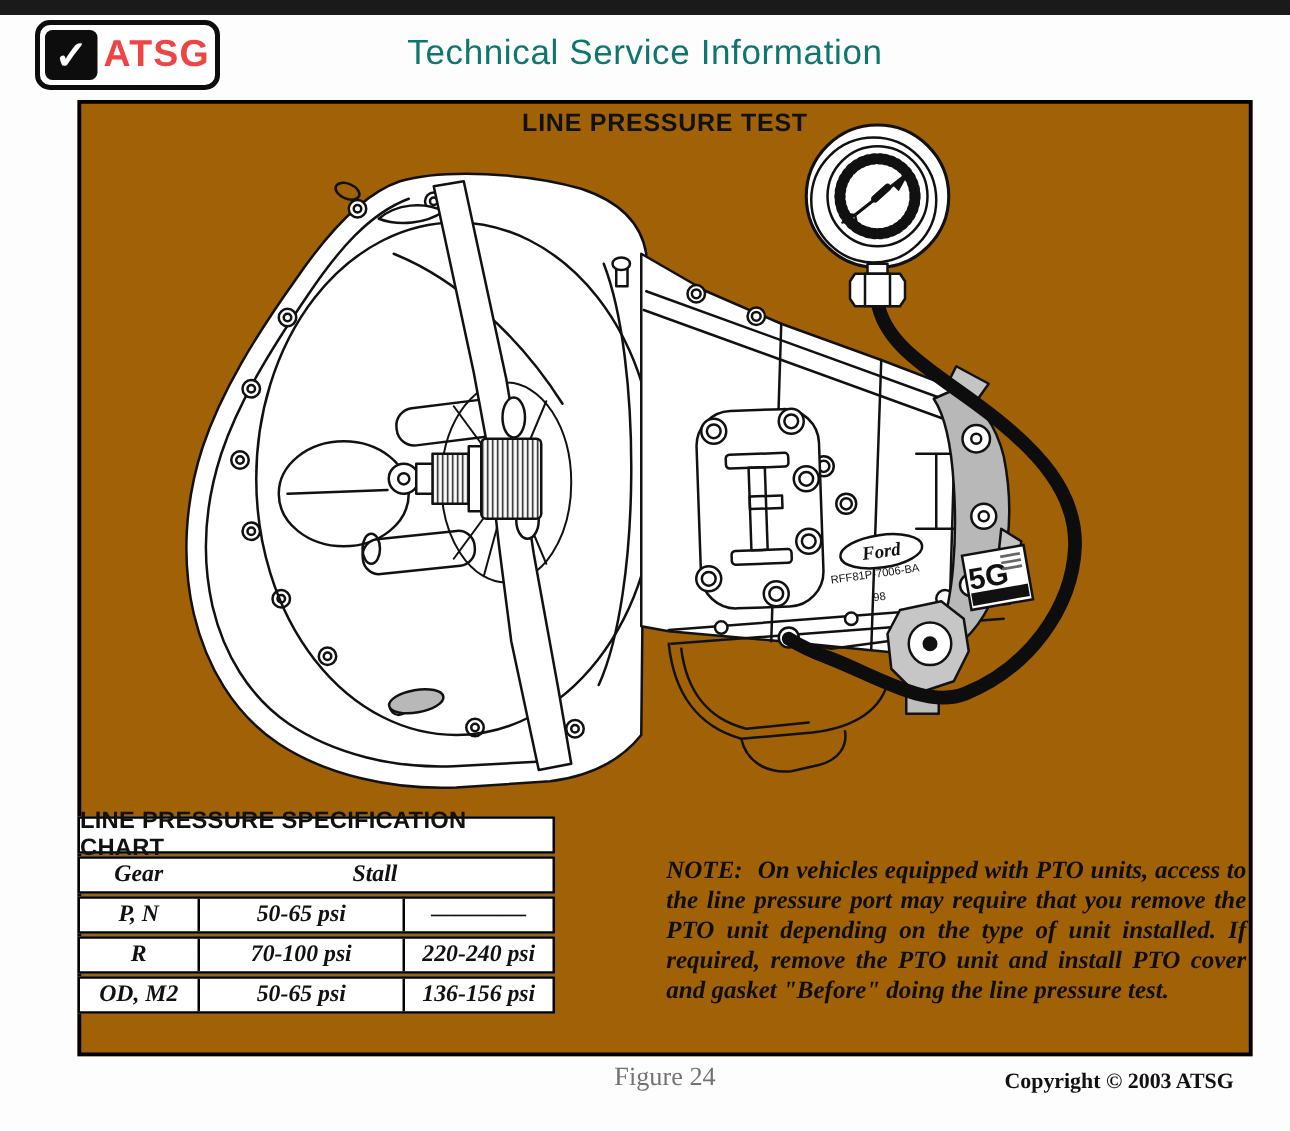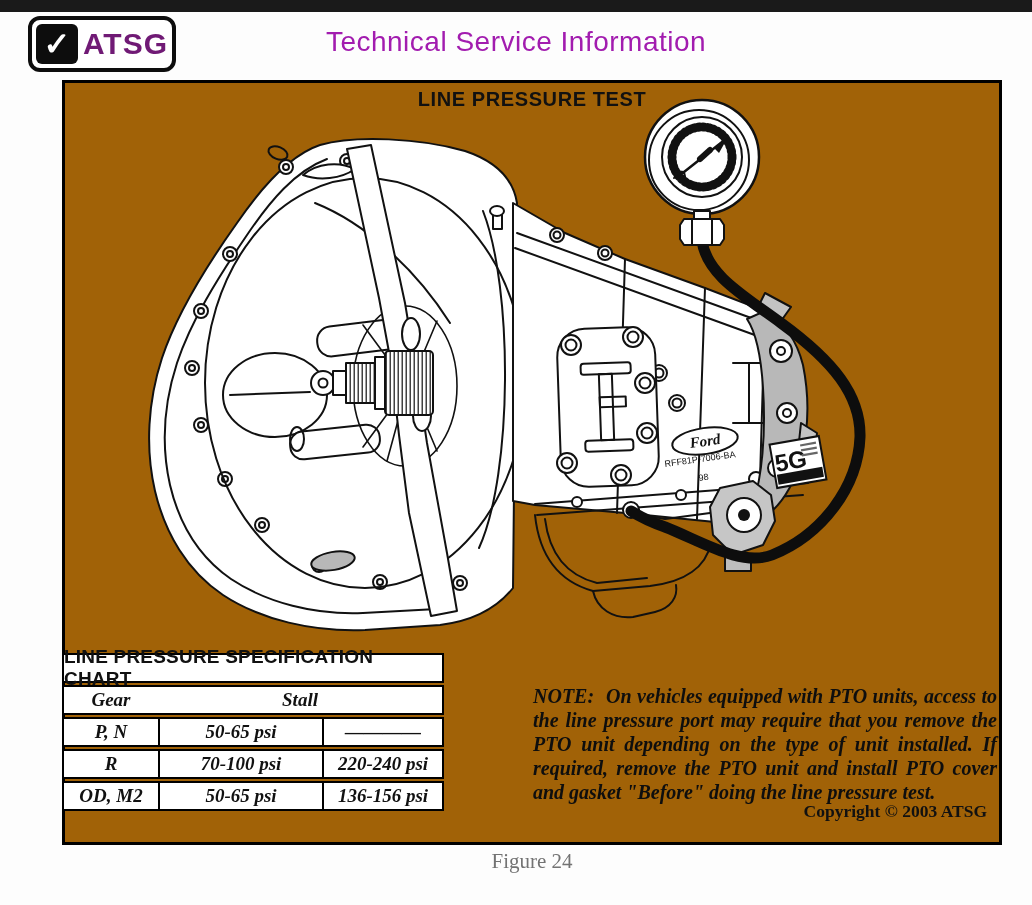--- a/index.html
+++ b/index.html
@@ -14,24 +14,24 @@
   .logo{
     position:absolute;left:28px;top:16px;width:148px;height:56px;
     border:4px solid #0d0d0d;border-radius:12px;background:#fff;
     display:flex;align-items:center;gap:5px;padding:4px;box-sizing:border-box;
   }
   .logo-check{
     width:46px;height:40px;background:#0d0d0d;border-radius:6px;color:#fff;
     display:flex;align-items:center;justify-content:center;
     font-size:32px;font-weight:bold;line-height:1;
   }
-  .logo-text{font-size:30px;font-weight:900;letter-spacing:1px;color:#701a75}
+  .logo-text{font-size:30px;font-weight:900;letter-spacing:1px;color:#ef4444}
   .header-title{
     position:absolute;left:0;top:26px;width:1032px;text-align:center;
-    font-size:28px;letter-spacing:.5px;color:#a21caf;
+    font-size:28px;letter-spacing:.5px;color:#0f766e;
   }
 
   
   .figure-box{
     position:absolute;left:62px;top:80px;width:940px;height:765px;
     border:3px solid #000;box-sizing:border-box;background:#a16207;
   }
   .fig-title{
     position:absolute;left:0;top:5px;width:100%;text-align:center;
     font-weight:bold;font-size:20px;letter-spacing:.6px;
@@ -57,21 +57,21 @@
   .c3{flex:1}
 
   
   .note{
     position:absolute;left:468px;top:601px;width:464px;
     font-family:"Liberation Serif",serif;font-weight:700;font-style:italic;
     font-size:20px;line-height:1.2;text-align:justify;color:#0e0e0e;
   }
   .note-label{margin-right:12px}
   .copyright{
-    position:absolute;right:12px;top:718px;
+    position:absolute;right:12px;top:771px;
     font-family:"Liberation Serif",serif;font-weight:700;font-size:17.5px;font-style:normal;text-align:right;
   }
   .caption{
     position:absolute;left:62px;top:849px;width:940px;text-align:center;
     font-family:"Liberation Serif",serif;font-size:21px;color:#737373;
   }
 </style>
 </head>
 <body>
 

